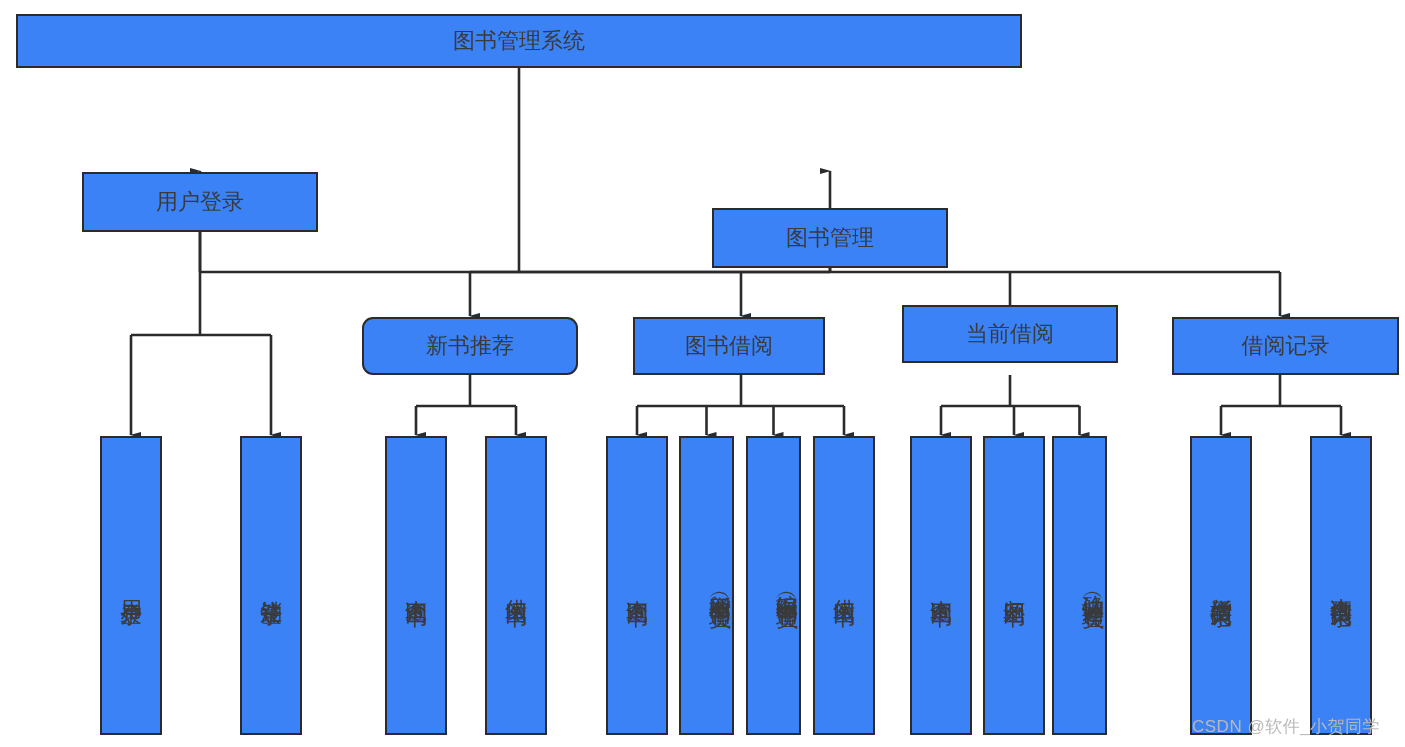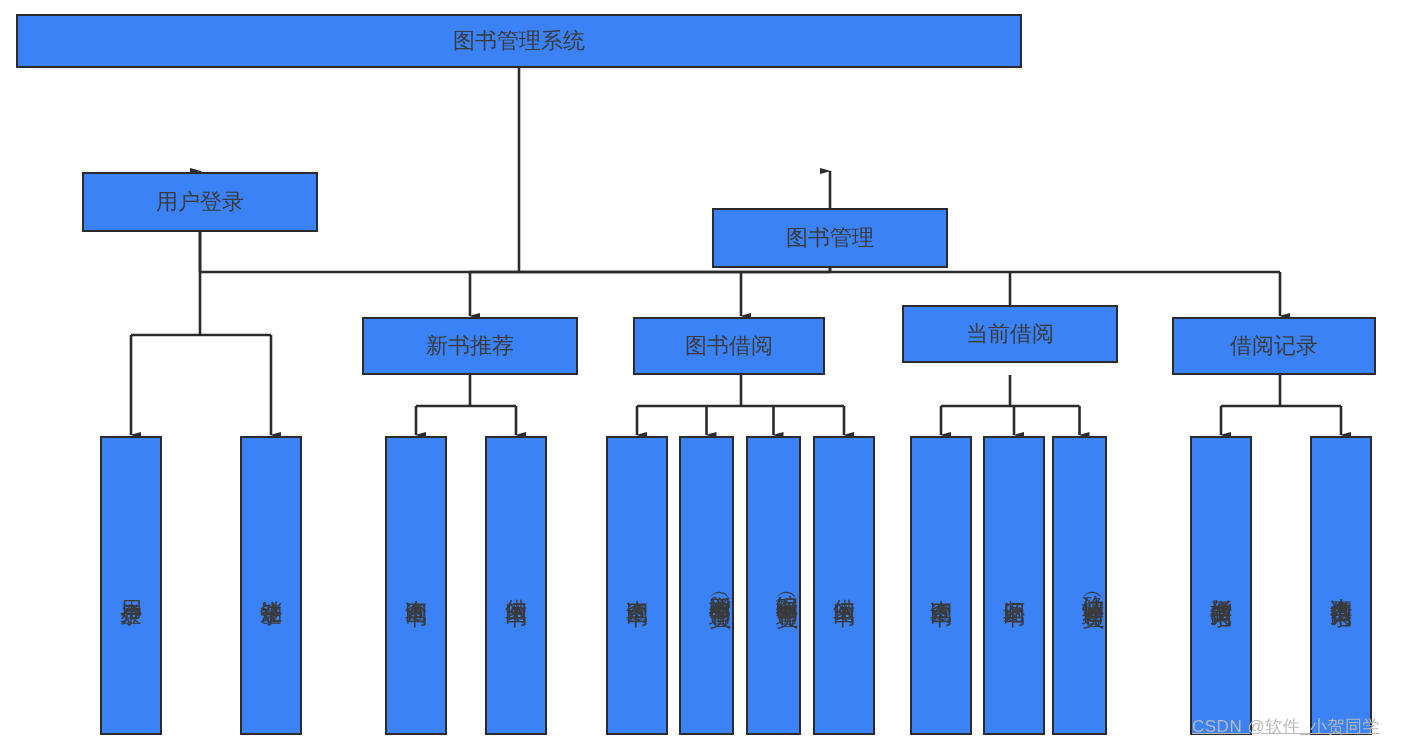--- a/index.html
+++ b/index.html
@@ -50,21 +50,20 @@
   .node.v.tall {
     align-items: flex-start;
     justify-content: center;
   }
   .watermark {
     position: absolute;
     font-size: 17px;
     color: #b9b9b9;
     white-space: nowrap;
     letter-spacing: 0.5px;
-    text-decoration: underline;
   }
 </style>
 </head>
 <body>
 
 <div id="canvas">
 
   <svg id="wires" viewBox="0 0 1405 747" xmlns="http://www.w3.org/2000/svg">
     <defs>
       <marker id="arrow" markerWidth="10" markerHeight="12" refX="3" refY="10" orient="auto" markerUnits="userSpaceOnUse">
@@ -106,24 +105,24 @@
         <path d="M1221,406 L1221,435" marker-end="url(#arrow)"></path>
         <path d="M1341,406 L1341,435" marker-end="url(#arrow)"></path>
       </g>
   </svg>
 
   <div class="node h" style="left: 16px; top: 14px; width: 1006px; height: 54px;">图书管理系统</div>
 
   <div class="node h" style="left: 82px; top: 172px; width: 236px; height: 60px;">用户登录</div>
   <div class="node h" style="left: 712px; top: 172px; width: 236px; height: 60px; margin-top: 36px;">图书管理</div>
 
-  <div class="node h" style="left: 362px; top: 317px; width: 216px; height: 58px;">新书推荐</div>
+  <div class="node h" style="left: 362px; top: 317px; width: 216px; height: 58px; border-radius: 11px;">新书推荐</div>
   <div class="node h" style="left: 633px; top: 317px; width: 192px; height: 58px;">图书借阅</div>
   <div class="node h" style="left: 902px; top: 305px; width: 216px; height: 58px;">当前借阅</div>
-  <div class="node h" style="left: 1172px; top: 317px; width: 204px; height: 58px;">借阅记录</div>
+  <div class="node h" style="left: 1172px; top: 317px; width: 227px; height: 58px;">借阅记录</div>
 
   <div class="node v" style="left: 100px; top: 436px; width: 62px; height: 299px;">用户登录</div>
   <div class="node v" style="left: 240px; top: 436px; width: 62px; height: 299px;">注销登录</div>
 
   <div class="node v" style="left: 385px; top: 436px; width: 62px; height: 299px;">查询图书</div>
   <div class="node v" style="left: 485px; top: 436px; width: 62px; height: 299px;">借阅图书</div>
 
   <div class="node v" style="left: 606px; top: 436px; width: 62px; height: 299px;">查询图书</div>
   <div class="node v tall" style="left: 679px; top: 436px; width: 55px; height: 299px;">新增图书（管理员）</div>
   <div class="node v tall" style="left: 746px; top: 436px; width: 55px; height: 299px;">编辑图书（管理员）</div>

